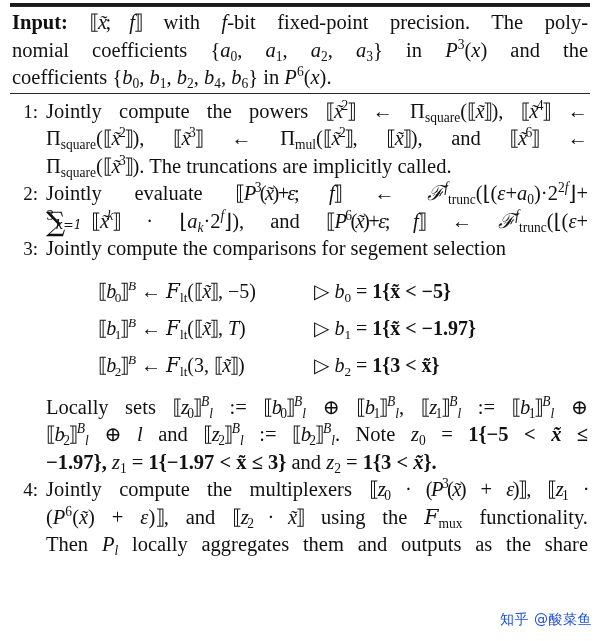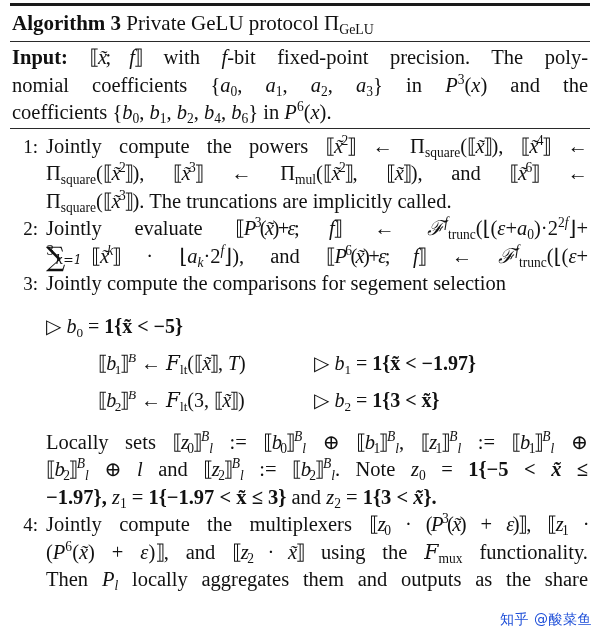--- a/index.html
+++ b/index.html
@@ -167,26 +167,20 @@
     letter-spacing: 0.5px;
   }
 </style>
 </head>
 <body>
 
 <div class="algorithm">
 
   <div class="rule-top"></div>
 
-  <div class="title-line">
-    <span class="kw">Algorithm</span>
-    <span class="kw">3</span>
-    <span>Private GeLU protocol</span>
-    <span><span class="mup">Π</span><sub class="mup">GeLU</sub></span>
-  </div>
 
   <div class="rule-mid"></div>
 
   <div class="head-block">
 
     <div class="head-line">
       <span class="kw">Input:</span>
       <span class="dbl">⟦<span class="mi">x̃</span>; <span class="mi">f</span>⟧</span>
       <span>with</span>
       <span class="mi">f</span><span>-bit fixed-point precision. The poly-</span>
@@ -269,20 +263,25 @@
     <div class="step">
       <span class="num">3:</span>
 
       <div class="ln free">
         <span>Jointly compute the comparisons for segement selection</span>
       </div>
 
       <div class="mathblock">
 
         <div class="mathrow">
+          <div class="lhs">
+            <span class="dbl">⟦<span class="mi">b</span><sub>0</sub>⟧</span><sup class="mi">B</sup>
+            <span>←</span>
+            <span class="cal">F</span><sub class="mup">lt</sub><span>(<span class="dbl">⟦<span class="mi">x̃</span>⟧</span>, <span>−5</span>)</span>
+          </div>
           <div class="rhs">
             <span>▷</span>
             <span class="mi">b</span><sub>0</sub>
             <span>=</span>
             <span class="bf">1{x̃ &lt; −5}</span>
           </div>
         </div>
 
         <div class="mathrow">
           <div class="lhs">

